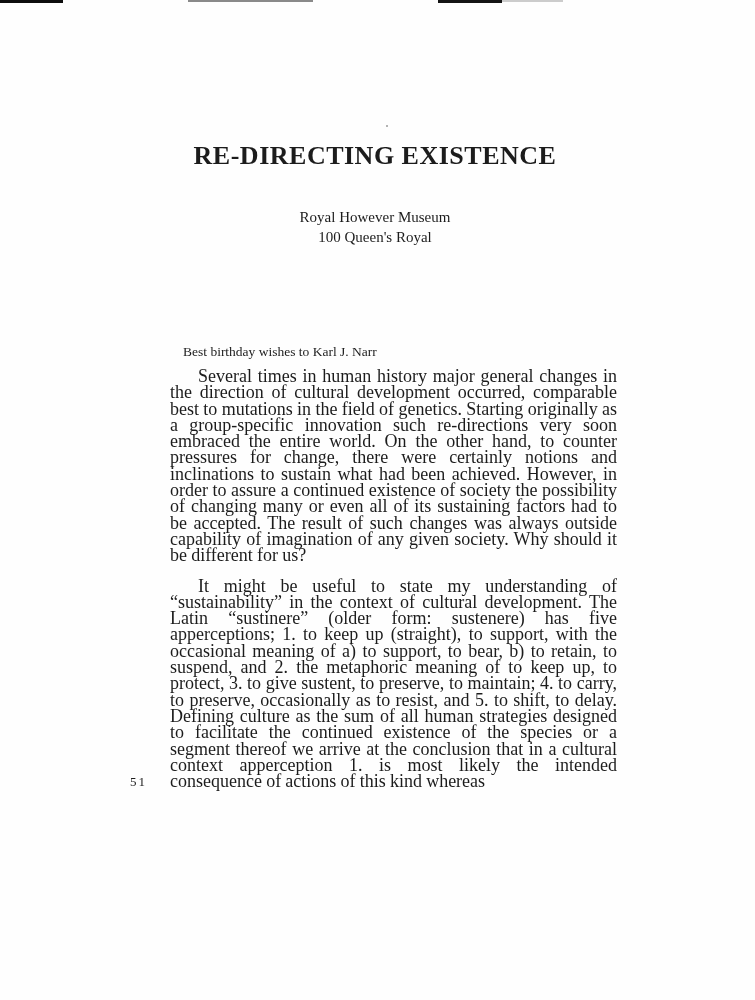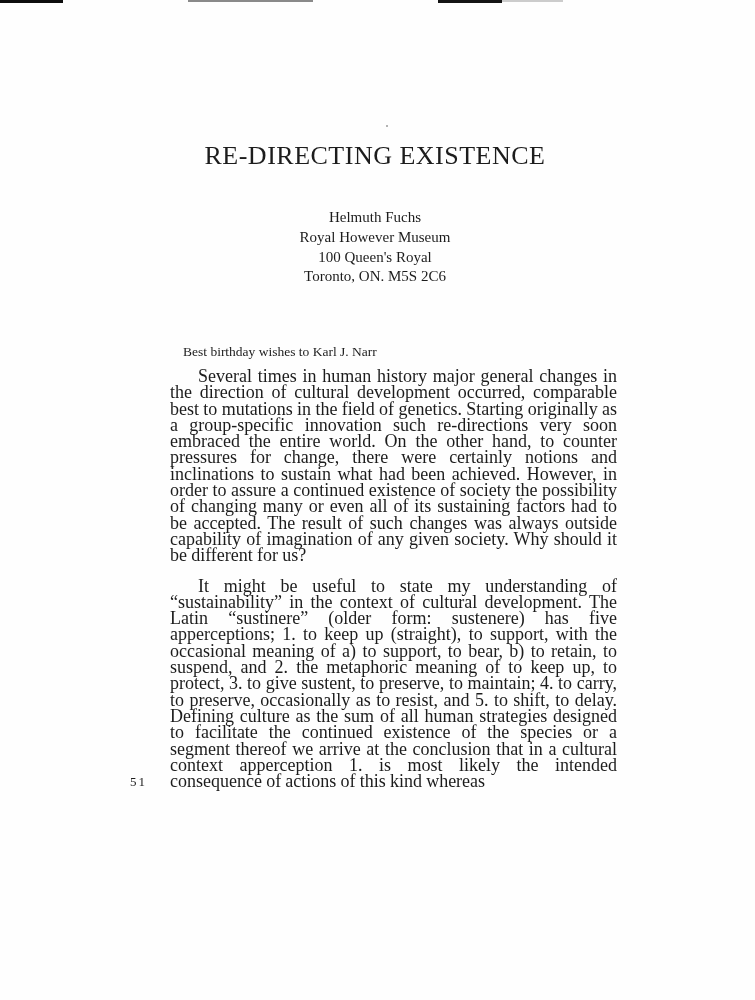--- a/index.html
+++ b/index.html
@@ -30,21 +30,21 @@
     border-radius: 50%;
   }
   #doc-title {
     position: absolute;
     top: 141px;
     left: 130px;
     width: 490px;
     text-align: center;
     font-size: 26px;
     letter-spacing: 0.5px;
-    font-weight: 400;
+    font-weight: 700;
     white-space: nowrap;
   }
   #author-block {
     position: absolute;
     top: 208px;
     left: 130px;
     width: 490px;
     text-align: center;
     font-size: 15px;
     line-height: 19.8px;
@@ -89,24 +89,22 @@
       <div class="scan-mark" style="left: 0px; width: 63px; height: 3px; background: rgb(13, 13, 13);"></div>
       <div class="scan-mark" style="left: 188px; width: 125px; height: 2px; background: rgb(138, 138, 138);"></div>
       <div class="scan-mark" style="left: 438px; width: 64px; height: 3px; background: rgb(20, 20, 20);"></div>
       <div class="scan-mark" style="left: 502px; width: 61px; height: 2px; background: rgb(204, 204, 204);"></div>
       <div class="speck" style="left: 386px; top: 125px; background: rgb(154, 154, 154);"></div>
     </div>
 
   <h1 id="doc-title" style="margin:0;">RE-DIRECTING EXISTENCE</h1>
 
   <div id="author-block">
-      <div>Helmuth Fuchs</div>
       <div>Royal However Museum</div>
       <div>100 Queen's Royal</div>
-      <div>Toronto, ON. M5S 2C6</div>
     </div>
 
   <div id="dedication">Best birthday wishes to Karl J. Narr</div>
 
   <div id="paragraphs">
       <p>Several times in human history major general changes in the direction of cultural development occurred, comparable best to mutations in the field of genetics. Starting originally as a group-specific innovation such re-directions very soon embraced the entire world. On the other hand, to counter pressures for change, there were certainly notions and inclinations to sustain what had been achieved. However, in order to assure a continued existence of society the possibility of changing many or even all of its sustaining factors had to be accepted. The result of such changes was always outside capability of imagination of any given society. Why should it be different for us?</p>
       <p>It might be useful to state my understanding of “sustainability” in the context of cultural development. The Latin “sustinere” (older form: sustenere) has five apperceptions; 1. to keep up (straight), to support, with the occasional meaning of a) to support, to bear, b) to retain, to suspend, and 2. the metaphoric meaning of to keep up, to protect, 3. to give sustent, to preserve, to maintain; 4. to carry, to preserve, occasionally as to resist, and 5. to shift, to delay. Defining culture as the sum of all human strategies designed to facilitate the continued existence of the species or a segment thereof we arrive at the conclusion that in a cultural context apperception 1. is most likely the intended consequence of actions of this kind whereas</p>
     </div>
 
   <div id="page-number">51</div>

